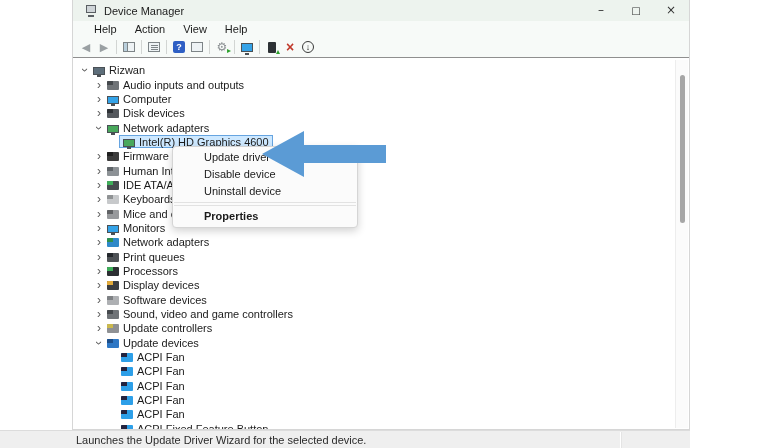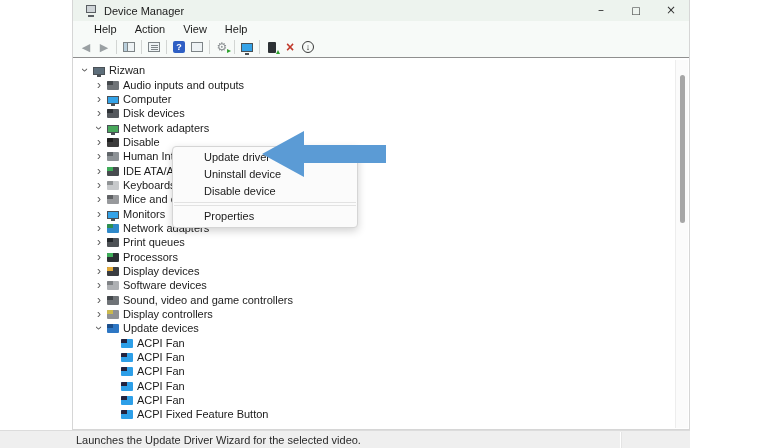--- a/index.html
+++ b/index.html
@@ -61,21 +61,21 @@
 
   
   .v-scroll { position:absolute; top:60px; right:1px; width:13px; height:368px; background:#fbfbfb; border-left:1px solid #ededed; }
   .v-thumb { position:absolute; left:4px; top:15px; width:5px; height:148px; background:#a6a6a6; border-radius:3px; }
 
   
   .context-menu { position:absolute; left:172px; top:146px; width:186px; z-index:20;
                   background:#fbfbfb; border:1px solid #d5d5d5; border-radius:4px;
                   box-shadow:0 3px 9px rgba(0,0,0,0.18); padding:2px 0; }
   .cm-item { height:17px; line-height:17px; font-size:11px; color:#1b1b1b; padding-left:31px; }
-  .cm-item.bold { font-weight:normal; }
+  .cm-item.bold { font-weight:bold; }
   .cm-sep { height:1px; background:#e2e2e2; margin:2px 1px; }
 
   
   .anno-arrow { position:absolute; left:262px; top:131px; z-index:30; }
 
   
   .statusbar { position:absolute; left:0; top:430px; width:690px; height:18px;
                background:#efefef; border-top:1px solid #dcdcdc; display:flex; align-items:center; }
   .status-text { font-size:11px; color:#2a2a2a; margin-left:76px; }
   .status-div { position:absolute; left:620px; top:1px; width:2px; height:16px; background:#ffffff; border-right:1px solid #e4e4e4; }
@@ -186,28 +186,37 @@
           </span>
           <span class="tlabel">Disk devices</span>
         </div>
         <div class="trow" style="padding-left: 20px;">
           <span class="chev exp">›</span>
           <span class="ticon">
             <span class="ti-mon" style="background:#49a85c"></span>
           </span>
           <span class="tlabel">Network adapters</span>
         </div>
+        <div class="trow" style="padding-left: 34px;">
+          <span class="chev none">›</span>
+          <span class="selbox">
+            <span class="ticon">
+              <span class="ti-mon" style="background:#49a85c"></span>
+            </span>
+            <span class="tlabel">Intel(R) HD Graphics 4600</span>
+          </span>
+        </div>
         <div class="trow" style="padding-left: 20px;">
           <span class="chev">›</span>
           <span class="ticon">
             <span class="ti-box" style="background:#3c3c3c">
               <span class="ti-cap" style="background:#1f1f1f"></span>
             </span>
           </span>
-          <span class="tlabel">Disable</span>
+          <span class="tlabel">Firmware</span>
         </div>
         <div class="trow" style="padding-left: 20px;">
           <span class="chev">›</span>
           <span class="ticon">
             <span class="ti-box" style="background:#8d9296">
               <span class="ti-cap" style="background:#5f6468"></span>
             </span>
           </span>
           <span class="tlabel">Human Interface Devices</span>
         </div>
@@ -299,21 +308,21 @@
           </span>
           <span class="tlabel">Sound, video and game controllers</span>
         </div>
         <div class="trow" style="padding-left: 20px;">
           <span class="chev">›</span>
           <span class="ticon">
             <span class="ti-box" style="background:#8f9194">
               <span class="ti-cap" style="background:#cbb94d"></span>
             </span>
           </span>
-          <span class="tlabel">Display controllers</span>
+          <span class="tlabel">Update controllers</span>
         </div>
         <div class="trow" style="padding-left: 20px;">
           <span class="chev exp">›</span>
           <span class="ticon">
             <span class="ti-box" style="background:#2e77c4">
               <span class="ti-cap" style="background:#1c4e8a"></span>
             </span>
           </span>
           <span class="tlabel">Update devices</span>
         </div>
@@ -373,29 +382,29 @@
         </div>
       </div>
 
     <div class="v-scroll">
       <div class="v-thumb"></div>
     </div>
   </div>
 
   <div class="context-menu">
       <div class="cm-item">Update driver</div>
+      <div class="cm-item">Disable device</div>
       <div class="cm-item">Uninstall device</div>
-      <div class="cm-item">Disable device</div>
       <div class="cm-sep"></div>
       <div class="cm-sep"></div>
       <div class="cm-item bold">Properties</div>
     </div>
 
   <svg class="anno-arrow" width="124" height="46" viewBox="0 0 124 46">
     <polygon id="arrow-poly" points="0,23 42,0 42,14 124,14 124,32 42,32 42,46" fill="#5b9bd5"></polygon>
   </svg>
 
   <div class="statusbar">
-    <span class="status-text">Launches the Update Driver Wizard for the selected video.</span>
+    <span class="status-text">Launches the Update Driver Wizard for the selected device.</span>
     <span class="status-div"></span>
   </div>
 
 </div>
 
 </body></html>

